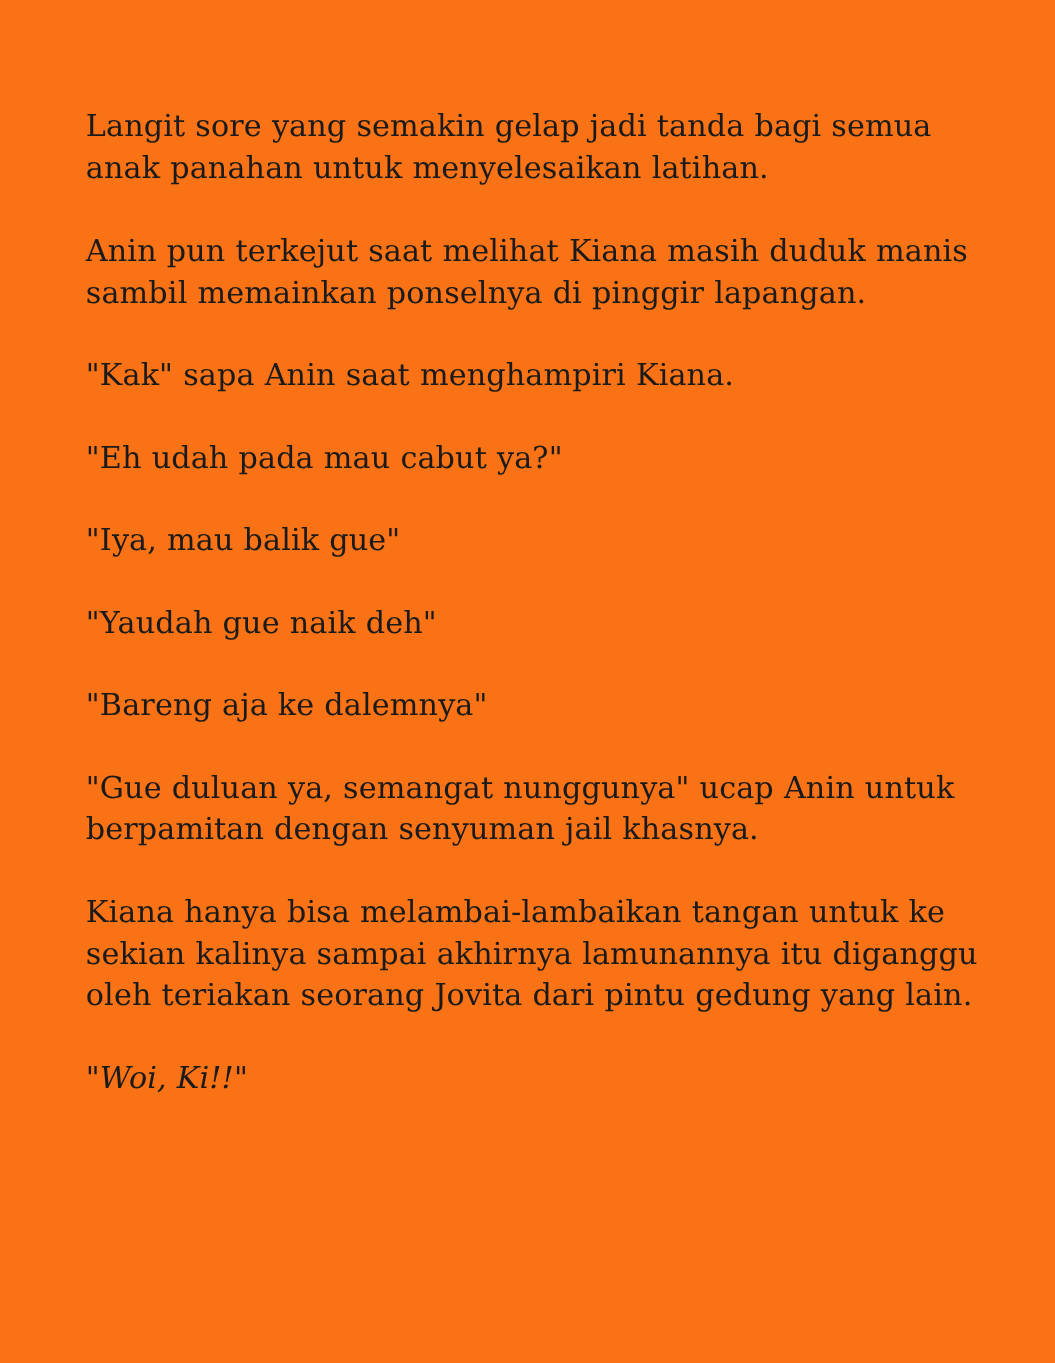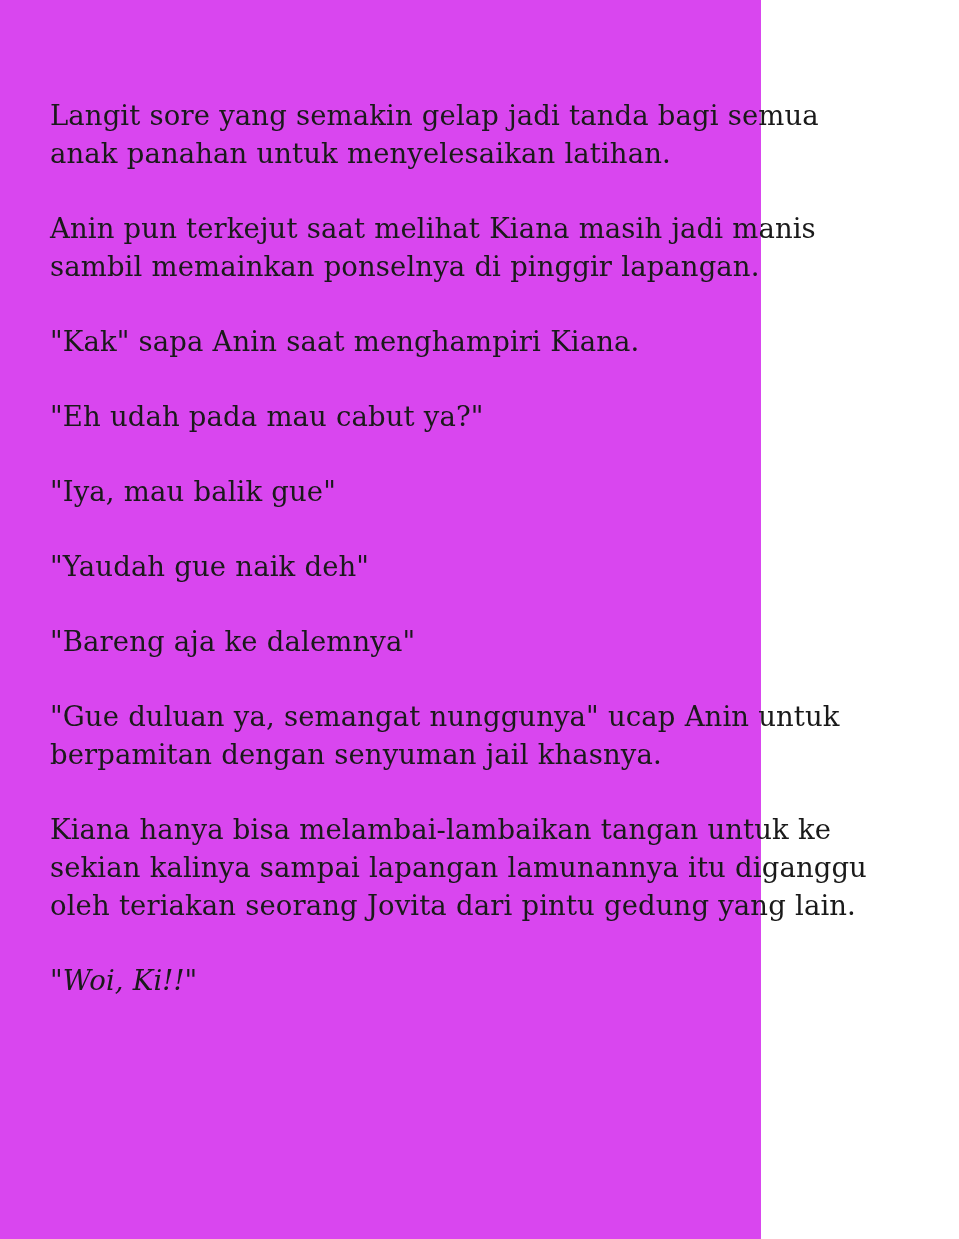--- a/index.html
+++ b/index.html
@@ -10,25 +10,25 @@
   body {
     background: #ffffff;
     width: 959px;
     height: 1239px;
     overflow: hidden;
     font-family: "DejaVu Serif", "Liberation Serif", serif;
   }
 
   #page {
     position: relative;
-    width: 761px;
+    width: 959px;
     height: 1239px;
-    background: #d946ef;
+    background: #f97316;
     box-sizing: border-box;
-    padding: 96px 66px 40px 50px;
+    padding: 96px 66px 40px 78px;
   }
 
   #story {
     width: 843px;
   }
 
   .para {
     margin: 0 0 37px 0;
     padding: 0;
     font-size: 27.5px;
@@ -50,33 +50,33 @@
   }
 </style>
 </head>
 <body>
 
 <div id="page">
   <article id="story">
 
     <p class="para">Langit sore yang semakin gelap jadi tanda bagi semua anak panahan untuk menyelesaikan latihan.</p>
 
-    <p class="para">Anin pun terkejut saat melihat Kiana masih jadi manis sambil memainkan ponselnya di pinggir lapangan.</p>
+    <p class="para">Anin pun terkejut saat melihat Kiana masih duduk manis sambil memainkan ponselnya di pinggir lapangan.</p>
 
     <p class="para">"Kak" sapa Anin saat menghampiri Kiana.</p>
 
     <p class="para">"Eh udah pada mau cabut ya?"</p>
 
     <p class="para">"Iya, mau balik gue"</p>
 
     <p class="para">"Yaudah gue naik deh"</p>
 
     <p class="para">"Bareng aja ke dalemnya"</p>
 
 
     <p class="para">"Gue duluan ya, semangat nunggunya" ucap Anin untuk berpamitan dengan senyuman jail khasnya.</p>
 
-    <p class="para">Kiana hanya bisa melambai-lambaikan tangan untuk ke sekian kalinya sampai lapangan lamunannya itu diganggu oleh teriakan seorang Jovita dari pintu gedung yang lain.</p>
+    <p class="para">Kiana hanya bisa melambai-lambaikan tangan untuk ke sekian kalinya sampai akhirnya lamunannya itu diganggu oleh teriakan seorang Jovita dari pintu gedung yang lain.</p>
 
     <p class="para italic">"Woi, Ki!!"</p>
 
   </article>
 </div>
 
 </body></html>

